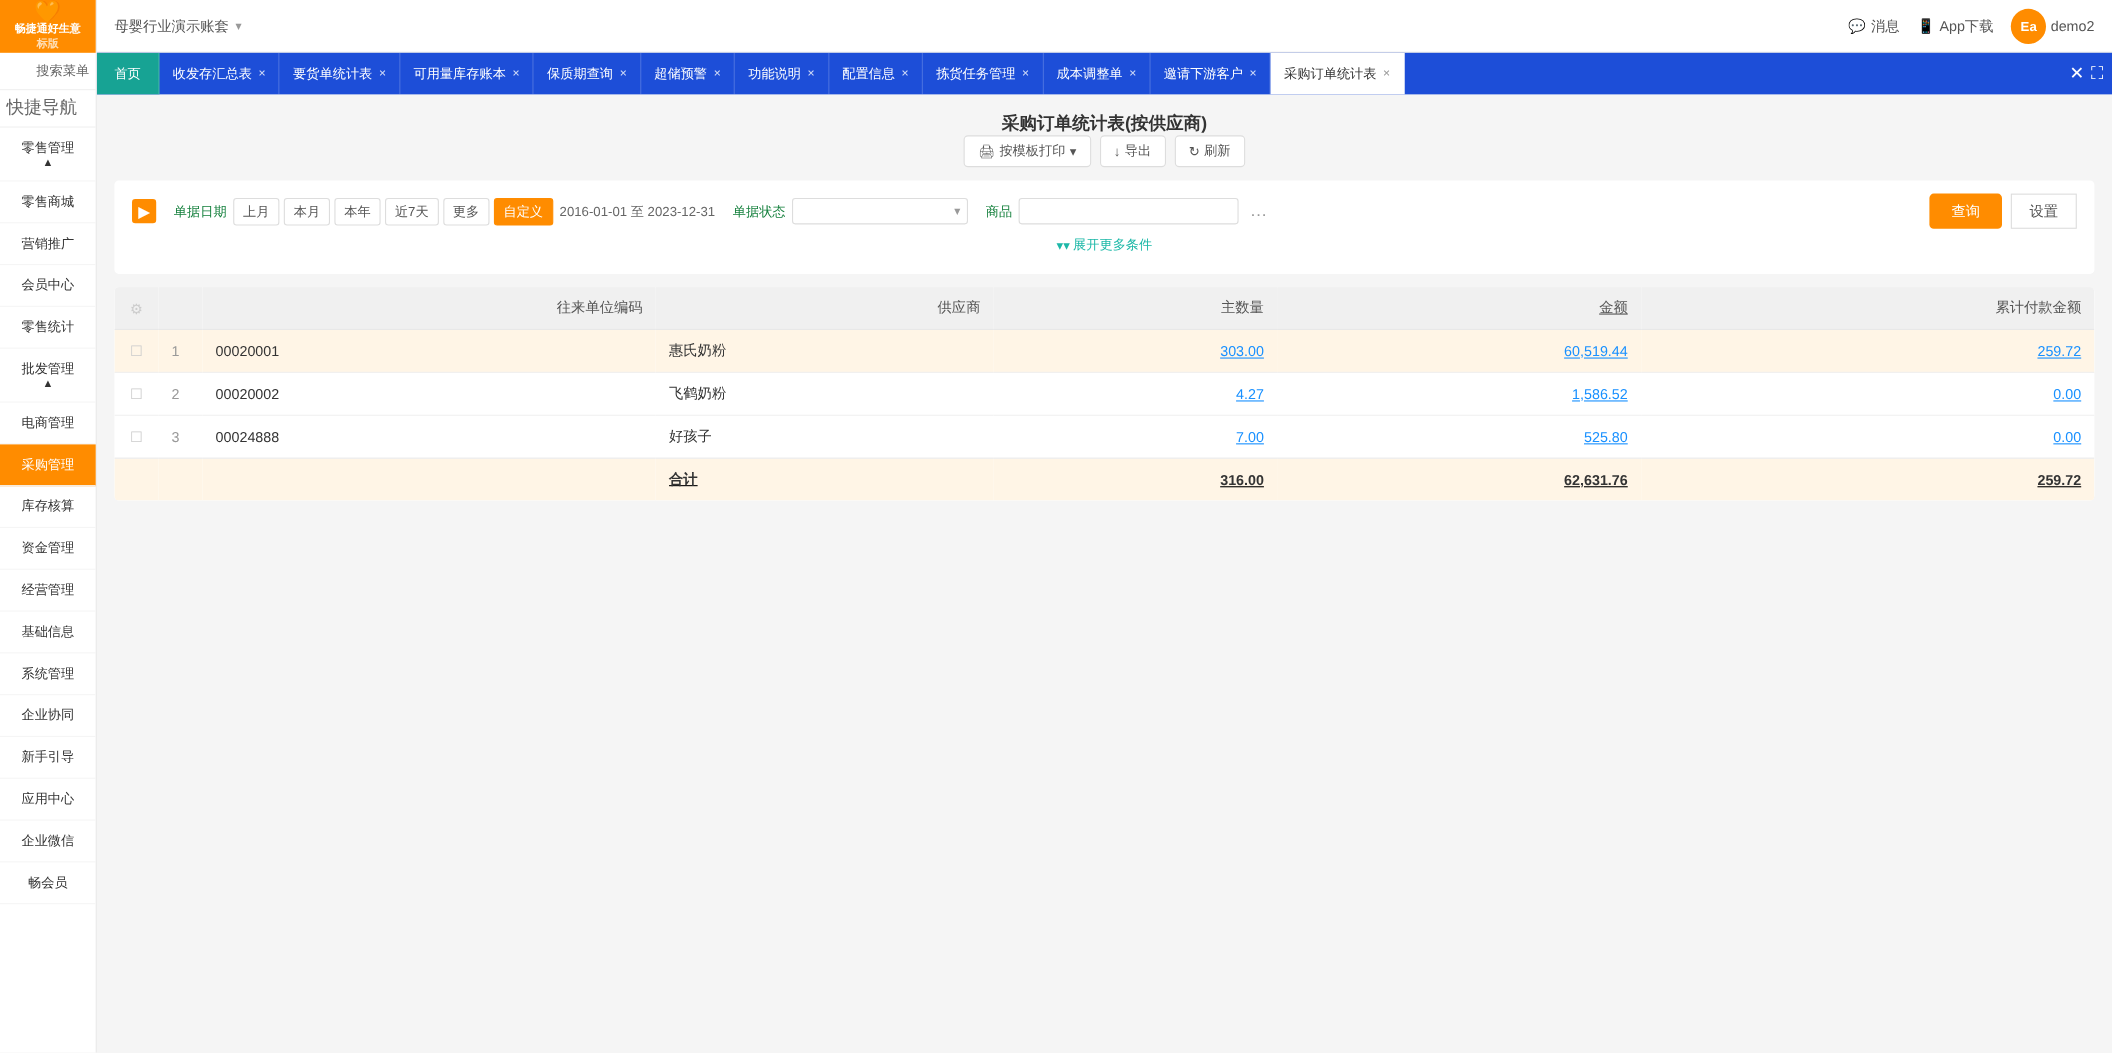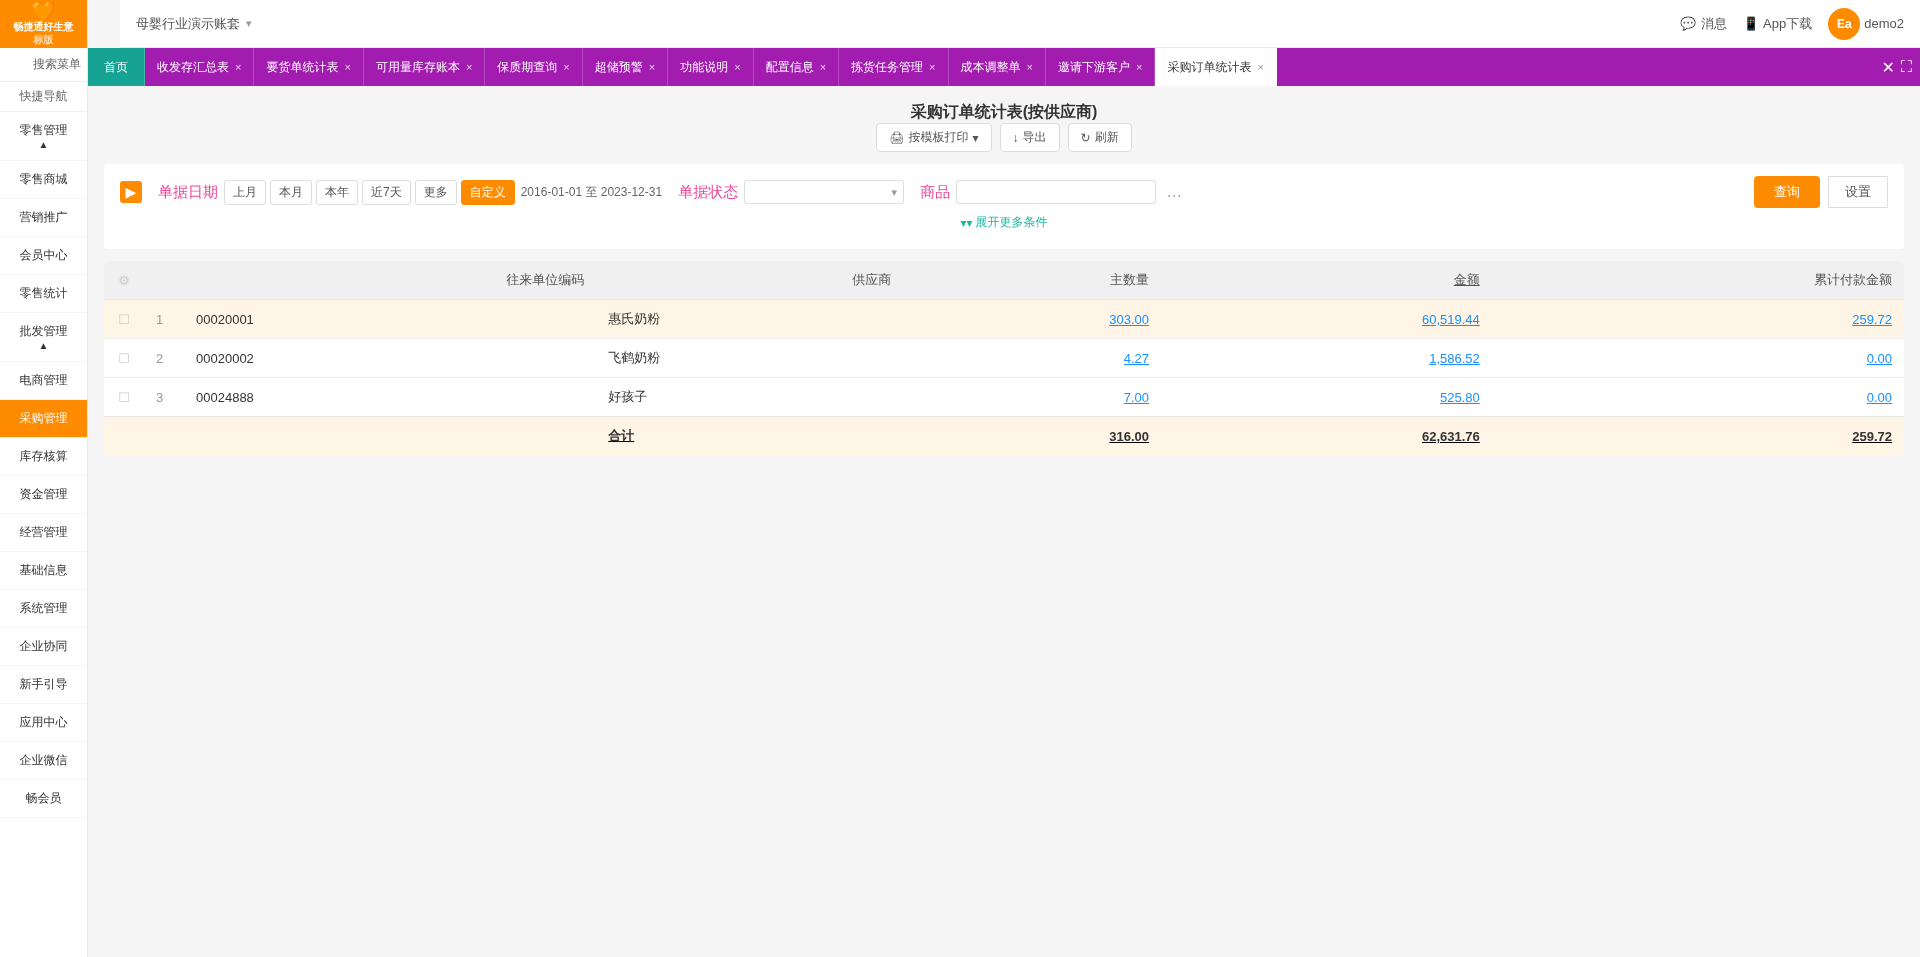--- a/index.html
+++ b/index.html
@@ -33,23 +33,22 @@
     .sidebar-search {
       padding: 8px 6px;
       font-size: 12px;
       color: #666;
       text-align: right;
       cursor: pointer;
       border-bottom: 1px solid #f0f0f0;
     }
     .sidebar-nav {
       padding: 6px 6px;
-      font-size: 12px;
+      font-size: 16px;
       color: #666;
-      text-align: center;
       cursor: pointer;
       border-bottom: 1px solid #f0f0f0;
     }
     .sidebar-item {
       padding: 10px 6px;
       font-size: 12px;
       color: #333;
       text-align: center;
       cursor: pointer;
       display: flex;
@@ -64,21 +63,21 @@
     
     .main-area {
       flex: 1;
       display: flex;
       flex-direction: column;
       overflow: hidden;
     }
 
     
     .tabs-bar {
-      background: #a21caf;
+      background: #1d4ed8;
       display: flex;
       align-items: stretch;
       height: 38px;
       overflow: hidden;
     }
     .tab-item {
       display: flex;
       align-items: center;
       padding: 0 12px;
       font-size: 12px;
@@ -119,21 +118,20 @@
     }
 
     
     .header-bar {
       background: #fff;
       display: flex;
       align-items: center;
       height: 48px;
       padding: 0 16px;
       border-bottom: 1px solid #e8e8e8;
-      margin-left: 32px;
     }
     .header-left {
       display: flex;
       align-items: center;
       font-size: 13px;
       color: #555;
     }
     .header-left .dropdown-arrow {
       margin-left: 6px;
       font-size: 11px;
@@ -238,22 +236,22 @@
       align-items: center;
       gap: 16px;
       flex-wrap: wrap;
     }
     .filter-group {
       display: flex;
       align-items: center;
       gap: 6px;
     }
     .filter-label {
-      font-size: 15px;
-      color: #ec4899;
+      font-size: 12px;
+      color: #15803d;
       white-space: nowrap;
     }
     .date-range-btns {
       display: flex;
       align-items: center;
       gap: 4px;
     }
     .date-btn {
       padding: 3px 8px;
       border: 1px solid #ddd;

